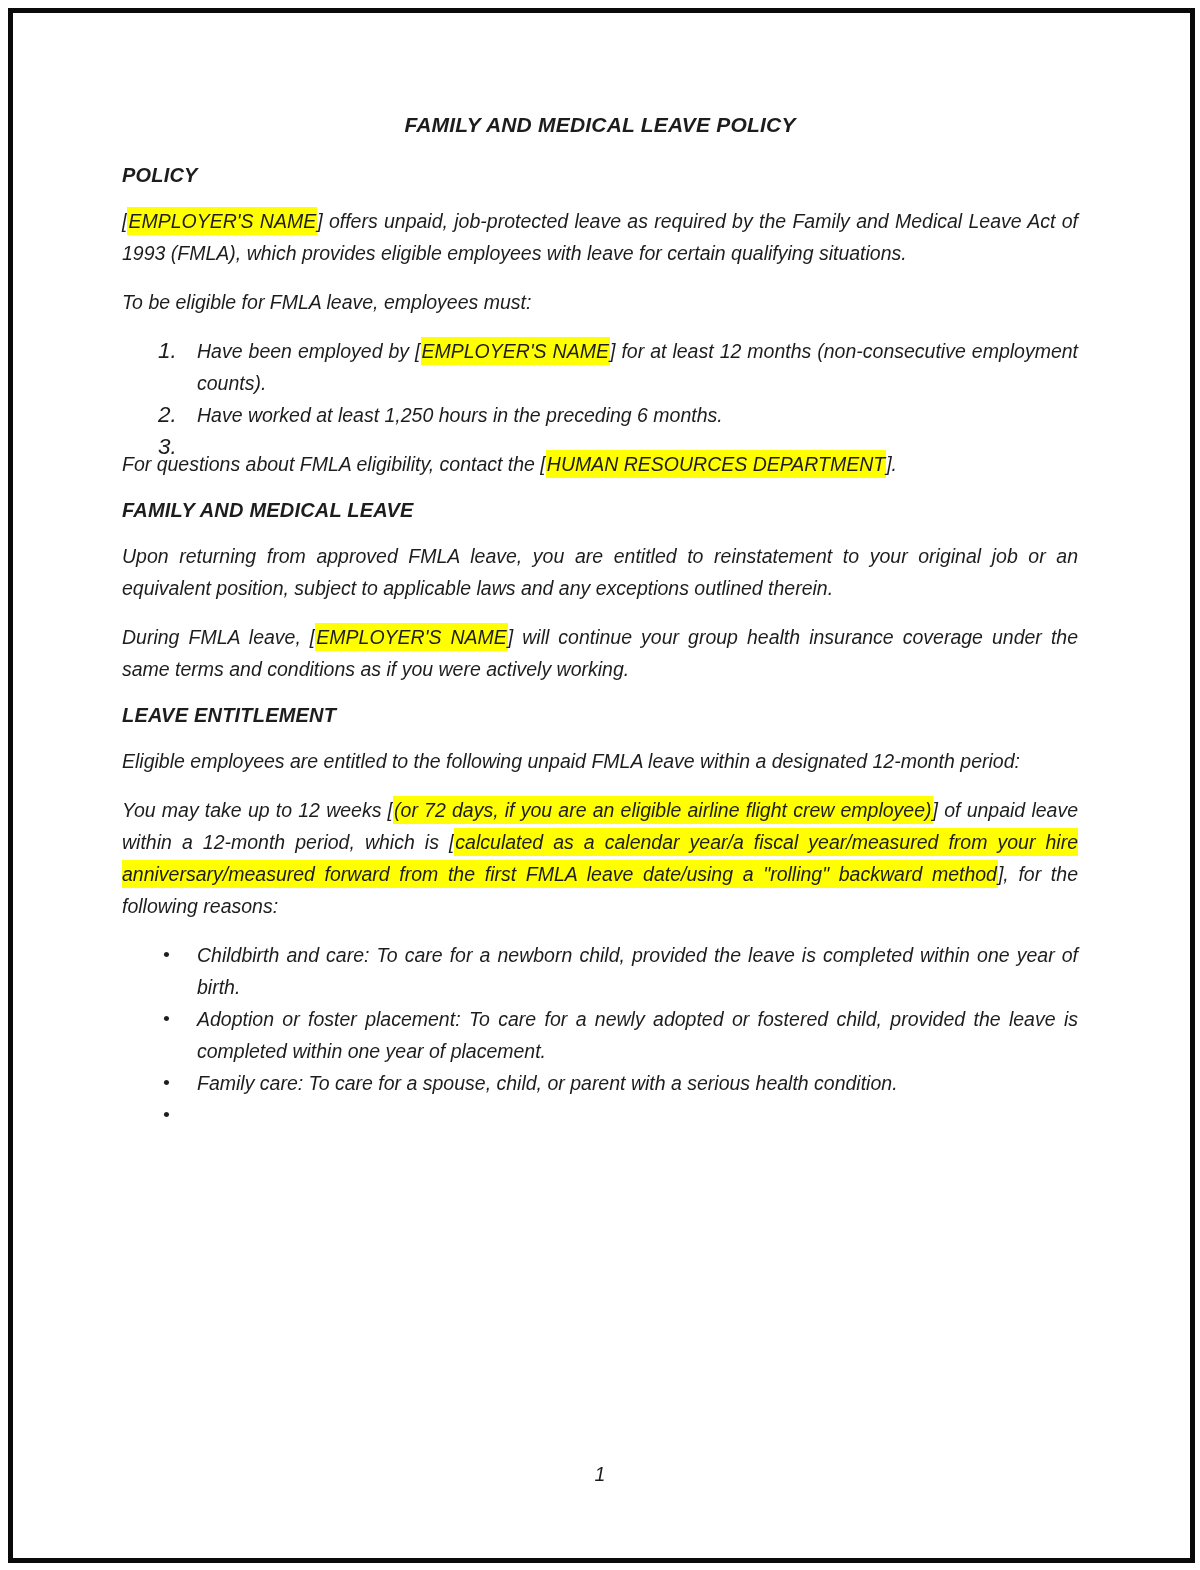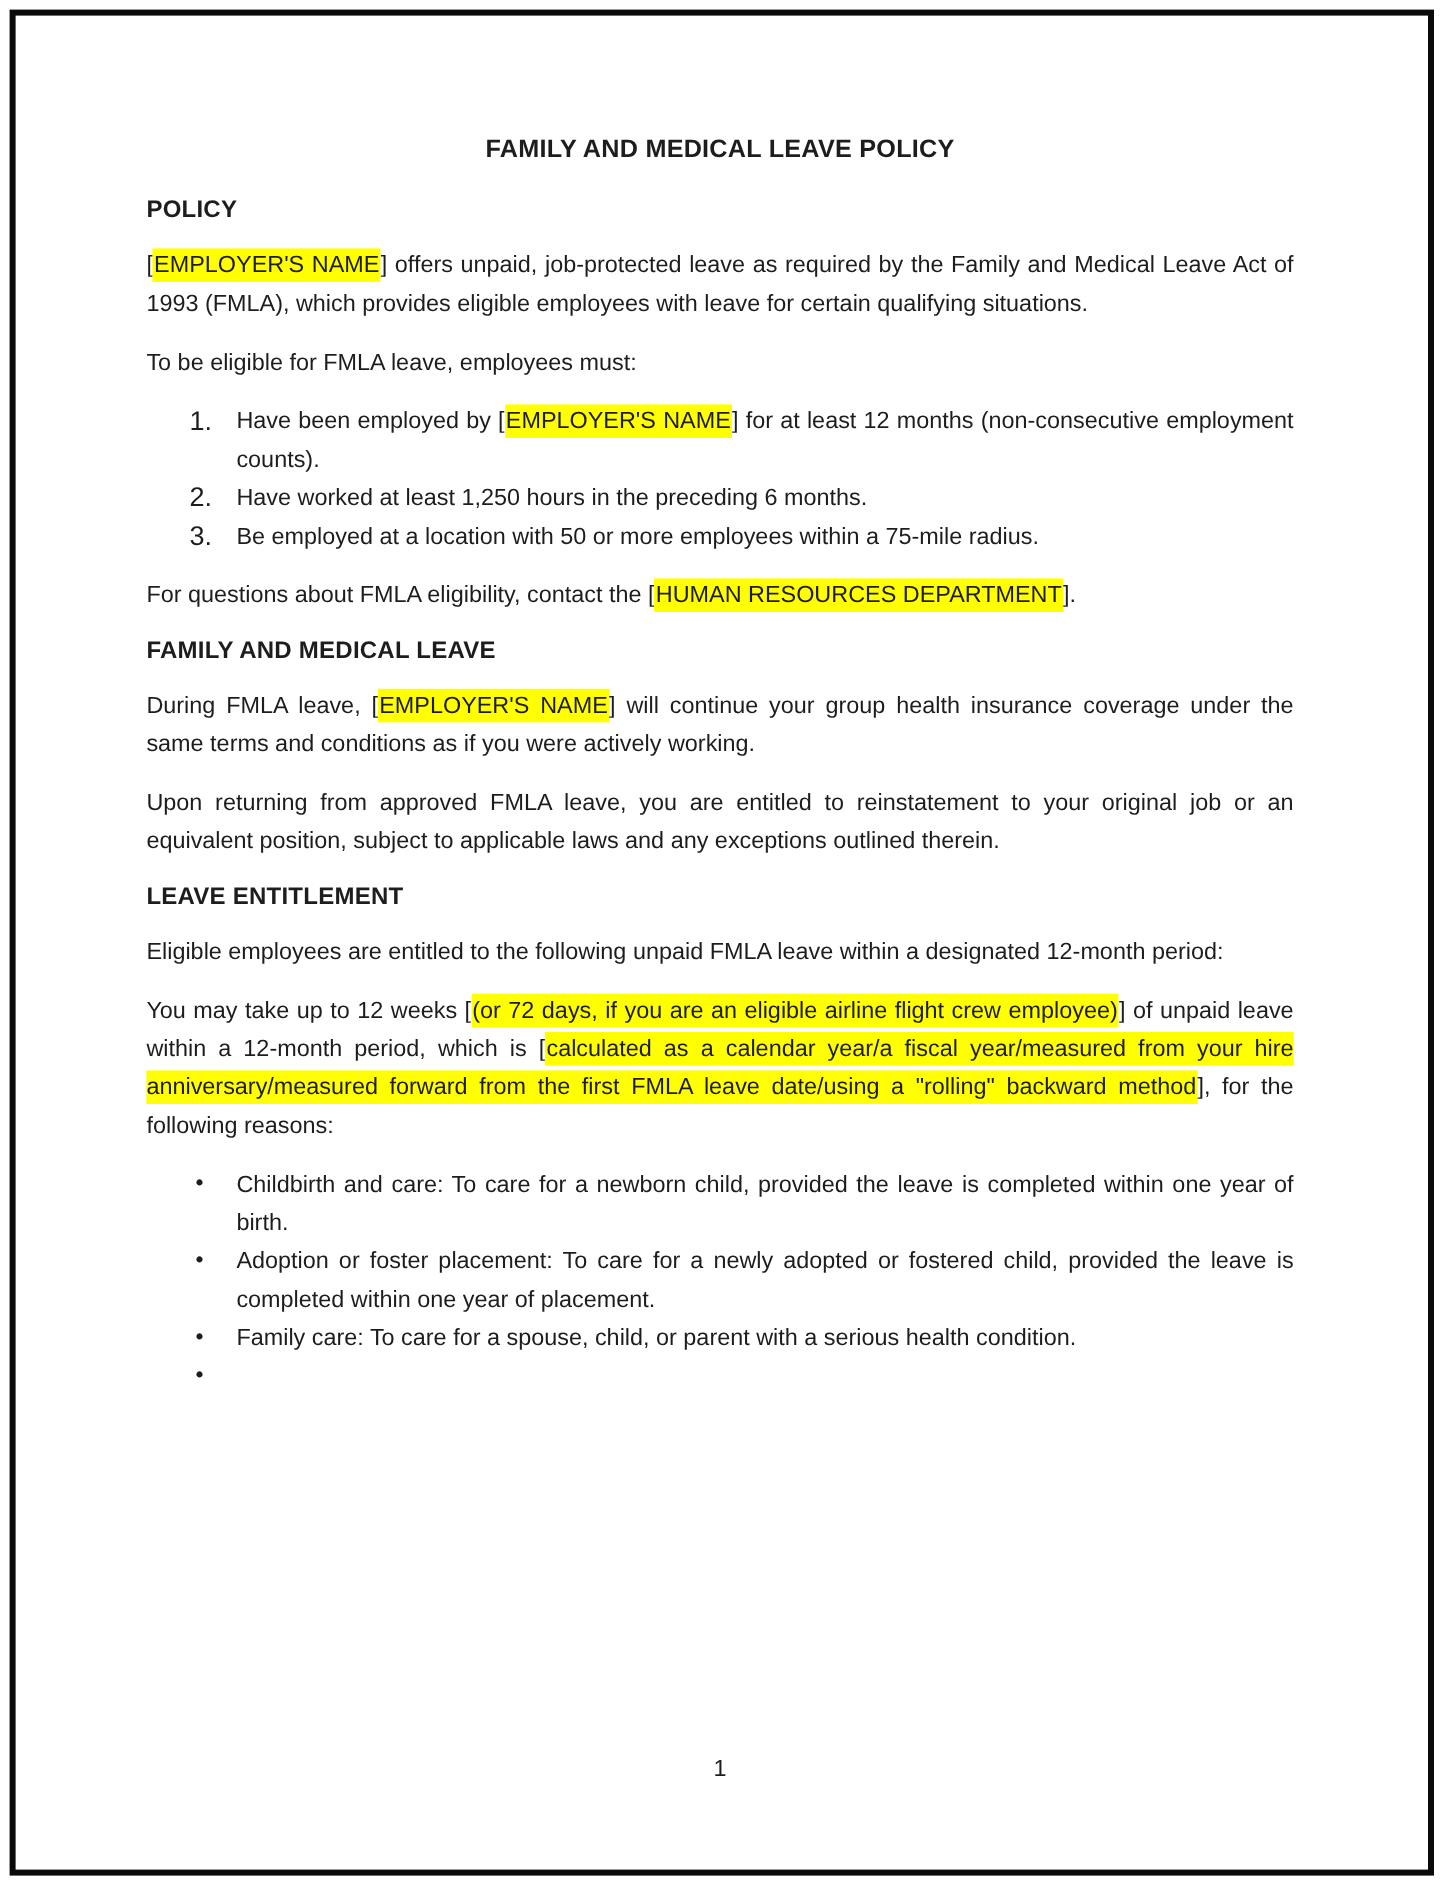--- a/index.html
+++ b/index.html
@@ -1,20 +1,20 @@
 <!DOCTYPE html>
 <html style="--hl: #ffff00; --txt: #1d1d1d; --border: #0a0a0a;"><head>
 <meta charset="utf-8">
 <style>
   :root {
     --hl: #ffff00;
     --txt: #1d1d1d;
     --border: #0a0a0a;
   }
-  * { box-sizing: border-box; }
+  * { box-sizing: border-box; font-style: italic; }
   html, body {
     margin: 0; padding: 0;
     background: #ffffff;
   }
   body {
     width: 1200px; height: 1570px;
     position: relative;
     overflow: hidden;
     font-family: "Liberation Sans", "DejaVu Sans", sans-serif;
     color: var(--txt);
@@ -90,26 +90,26 @@
 
 <div class="doc">
   <div class="doc-title">FAMILY AND MEDICAL LEAVE POLICY</div>
   <div id="doc-blocks">
       <div class="h">POLICY</div>
       <p>[<mark class="hl">EMPLOYER'S NAME</mark>] offers unpaid, job-protected leave as required by the Family and Medical Leave Act of 1993 (FMLA), which provides eligible employees with leave for certain qualifying situations.</p>
       <p>To be eligible for FMLA leave, employees must:</p>
       <div class="list">
         <div class="li"><span class="marker num">1.</span><span>Have been employed by [<mark class="hl">EMPLOYER'S NAME</mark>] for at least 12 months (non-consecutive employment counts).</span></div>
         <div class="li"><span class="marker num">2.</span><span>Have worked at least 1,250 hours in the preceding 6 months.</span></div>
-        <div class="li"><span class="marker num">3.</span><span>Be employed at a location with 50 or more employees within a 75-mile radius.</span></div>
+        <div class="li"><span class="marker num">3.</span></div>
       </div>
       <p>For questions about FMLA eligibility, contact the [<mark class="hl">HUMAN RESOURCES DEPARTMENT</mark>].</p>
       <div class="h">FAMILY AND MEDICAL LEAVE</div>
+      <p>Upon returning from approved FMLA leave, you are entitled to reinstatement to your original job or an equivalent position, subject to applicable laws and any exceptions outlined therein.</p>
       <p>During FMLA leave, [<mark class="hl">EMPLOYER'S NAME</mark>] will continue your group health insurance coverage under the same terms and conditions as if you were actively working.</p>
-      <p>Upon returning from approved FMLA leave, you are entitled to reinstatement to your original job or an equivalent position, subject to applicable laws and any exceptions outlined therein.</p>
       <div class="h">LEAVE ENTITLEMENT</div>
       <p>Eligible employees are entitled to the following unpaid FMLA leave within a designated 12-month period:</p>
       <p>You may take up to 12 weeks [<mark class="hl">(or 72 days, if you are an eligible airline flight crew employee)</mark>] of unpaid leave within a 12-month period, which is [<mark class="hl">calculated as a calendar year/a fiscal year/measured from your hire anniversary/measured forward from the first FMLA leave date/using a "rolling" backward method</mark>], for the following reasons:</p>
       <div class="list">
         <div class="li"><span class="marker dot">•</span><span>Childbirth and care: To care for a newborn child, provided the leave is completed within one year of birth.</span></div>
         <div class="li"><span class="marker dot">•</span><span>Adoption or foster placement: To care for a newly adopted or fostered child, provided the leave is completed within one year of placement.</span></div>
         <div class="li"><span class="marker dot">•</span><span>Family care: To care for a spouse, child, or parent with a serious health condition.</span></div>
         <div class="li"><span class="marker dot">•</span></div>
       </div>
     </div>

